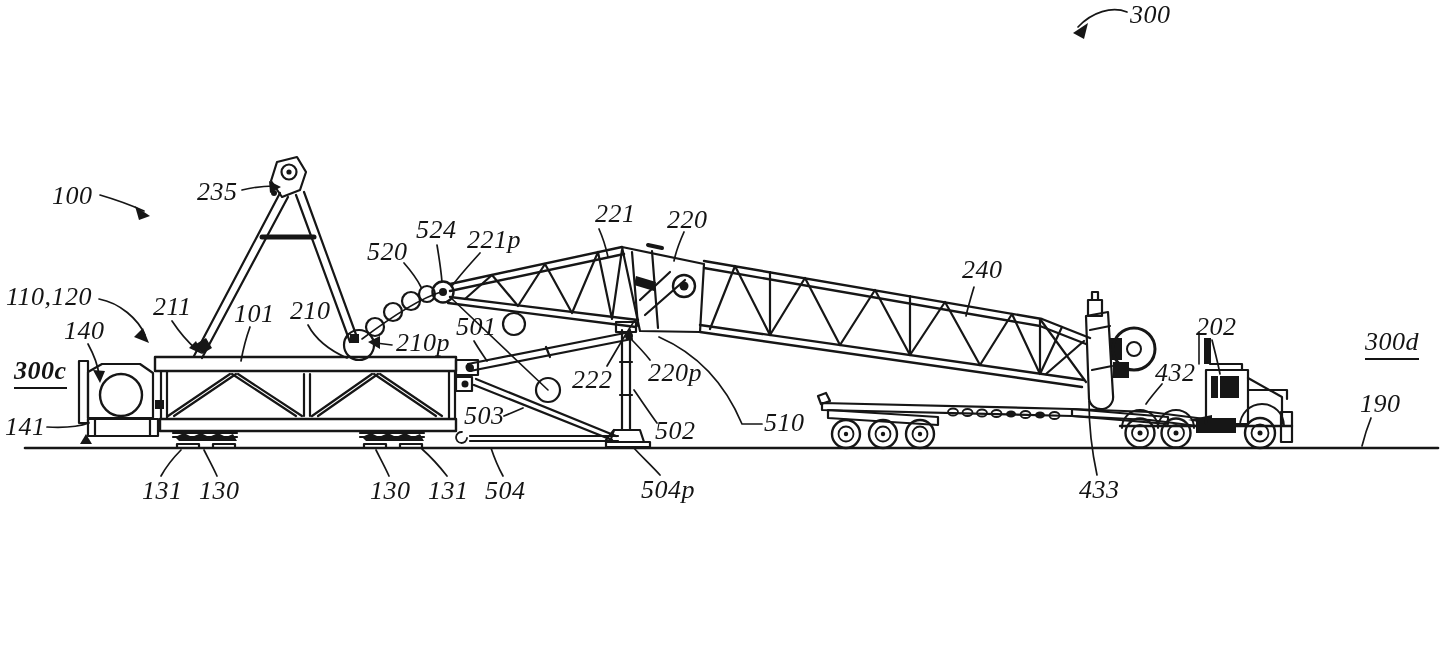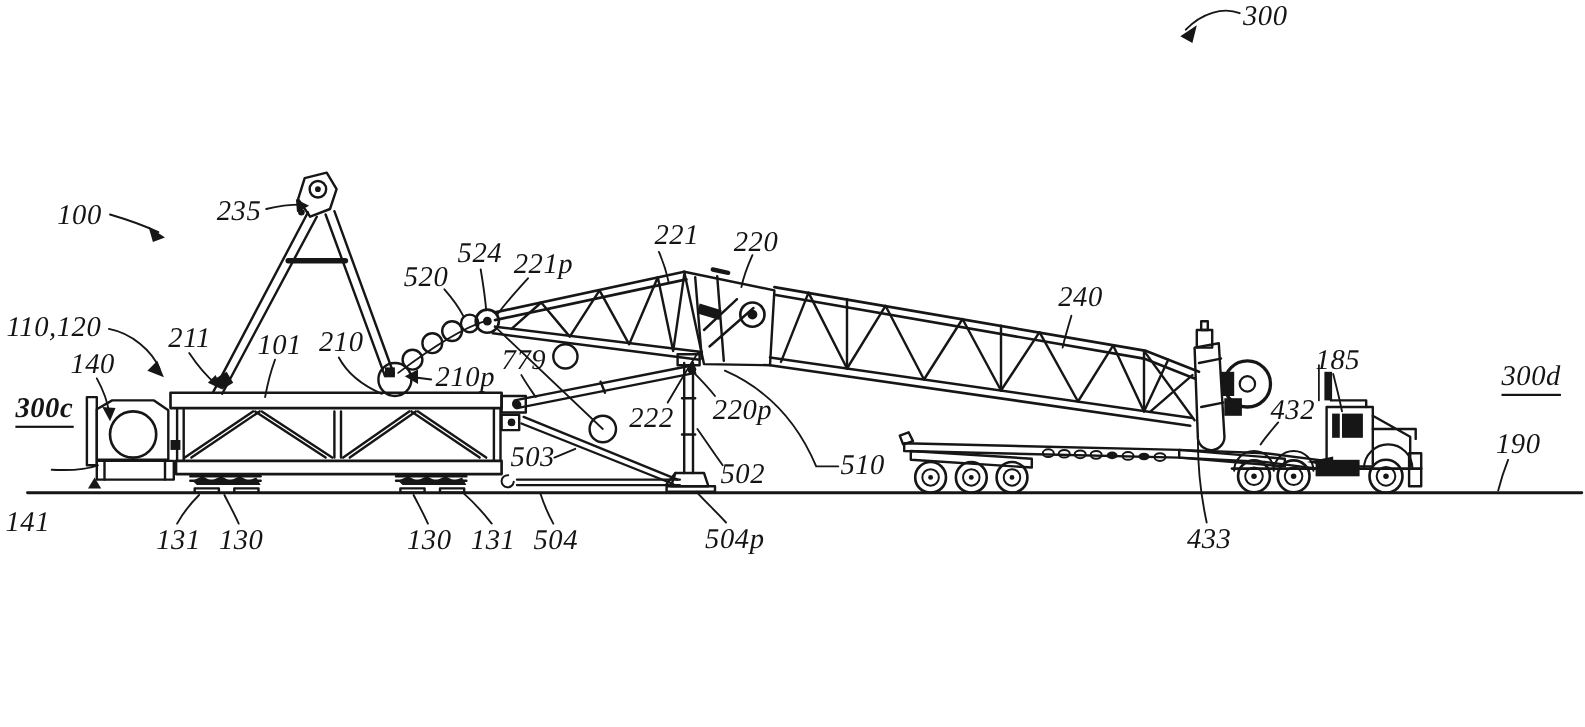--- a/index.html
+++ b/index.html
@@ -228,44 +228,44 @@
   </g>
 </svg>
 
   <div>
       <div class="ref-label" style="left: 1130px; top: 2px;">300</div>
       <div class="ref-label" style="left: 52px; top: 183px;">100</div>
       <div class="ref-label" style="left: 197px; top: 179px;">235</div>
       <div class="ref-label" style="left: 6px; top: 284px;">110,120</div>
       <div class="ref-label" style="left: 64px; top: 318px;">140</div>
       <div class="ref-label u" style="left: 14px; top: 358px; font-weight: bold;">300c</div>
-      <div class="ref-label" style="left: 5px; top: 414px; margin-top: 48px;">141</div>
+      <div class="ref-label" style="left: 5px; top: 414px;">141</div>
       <div class="ref-label" style="left: 153px; top: 294px;">211</div>
       <div class="ref-label" style="left: 234px; top: 301px;">101</div>
       <div class="ref-label" style="left: 290px; top: 298px;">210</div>
       <div class="ref-label" style="left: 396px; top: 330px;">210p</div>
       <div class="ref-label" style="left: 367px; top: 239px;">520</div>
       <div class="ref-label" style="left: 416px; top: 217px; font-style: italic;">524</div>
       <div class="ref-label" style="left: 467px; top: 227px;">221p</div>
       <div class="ref-label" style="left: 595px; top: 201px; font-style: italic;">221</div>
       <div class="ref-label" style="left: 667px; top: 207px;">220</div>
-      <div class="ref-label" style="left: 456px; top: 314px;">779</div>
+      <div class="ref-label" style="left: 456px; top: 314px;">501</div>
       <div class="ref-label" style="left: 572px; top: 367px;">222</div>
       <div class="ref-label" style="left: 648px; top: 360px;">220p</div>
       <div class="ref-label" style="left: 655px; top: 418px;">502</div>
       <div class="ref-label" style="left: 464px; top: 403px;">503</div>
       <div class="ref-label" style="left: 764px; top: 410px;">510</div>
       <div class="ref-label" style="left: 485px; top: 478px; font-family: Liberation Serif, serif;">504</div>
       <div class="ref-label" style="left: 641px; top: 477px;">504p</div>
       <div class="ref-label" style="left: 142px; top: 478px;">131</div>
       <div class="ref-label" style="left: 199px; top: 478px;">130</div>
       <div class="ref-label" style="left: 370px; top: 478px;">130</div>
       <div class="ref-label" style="left: 428px; top: 478px;">131</div>
       <div class="ref-label" style="left: 962px; top: 257px;">240</div>
-      <div class="ref-label" style="left: 1196px; top: 314px;">185</div>
+      <div class="ref-label" style="left: 1196px; top: 314px;">202</div>
       <div class="ref-label" style="left: 1155px; top: 360px;">432</div>
       <div class="ref-label" style="left: 1079px; top: 477px;">433</div>
       <div class="ref-label u" style="left: 1365px; top: 329px;">300d</div>
       <div class="ref-label" style="left: 1360px; top: 391px;">190</div>
     </div>
 
 
 </div>
 
 </body></html>

